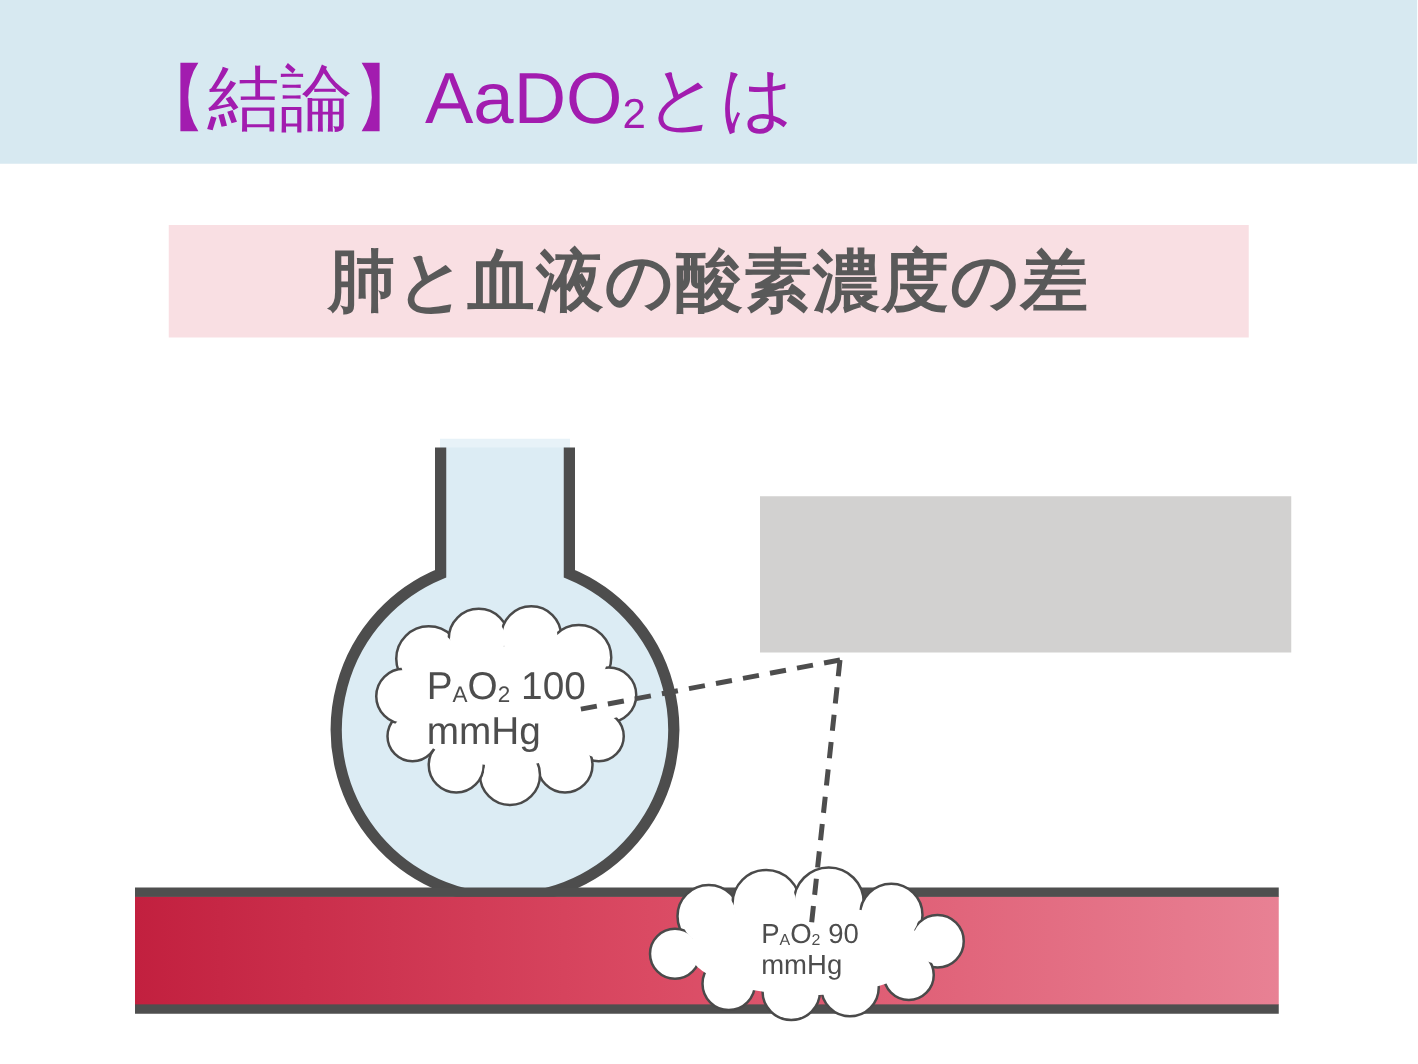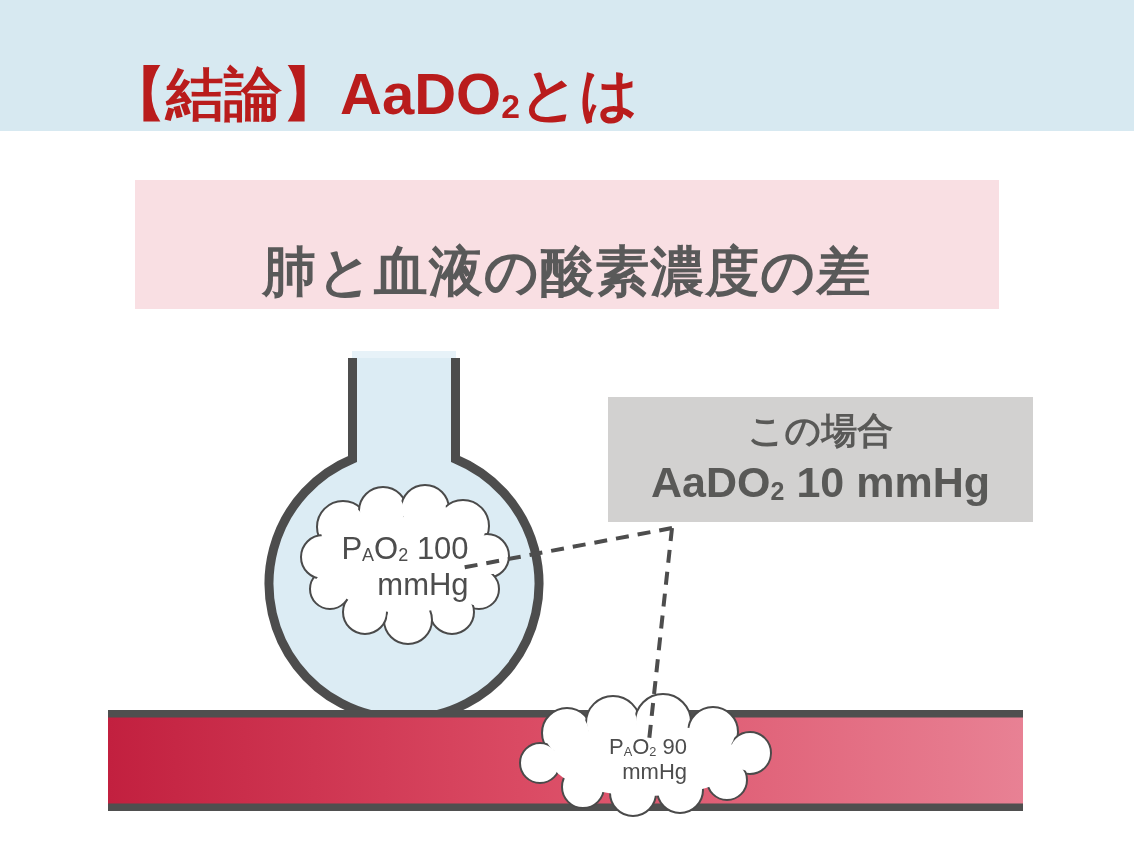--- a/index.html
+++ b/index.html
@@ -5,43 +5,43 @@
   html,body{margin:0;padding:0;}
   .slide{
     position:relative;width:1134px;height:851px;background:#ffffff;
     overflow:hidden;font-family:"Liberation Sans", sans-serif;
   }
   .header{
     position:absolute;left:0;top:0;width:1134px;height:131px;
     background:#d7e9f1;
   }
   .title{
-    position:absolute;left:108px;top:65px;
-    font-size:58px;font-weight:bold;color:#b91c1c;line-height:1;white-space:nowrap;
+    position:absolute;left:108px;top:50px;
+    font-size:58px;font-weight:normal;color:#a21caf;line-height:1;white-space:nowrap;
   }
   .sub{font-size:0.58em;position:relative;top:0.12em;}
   .pink-banner{
-    position:absolute;left:135px;top:180px;width:864px;height:129px;
-    background:#f9dfe3;display:flex;align-items:flex-end;justify-content:center;
+    position:absolute;left:135px;top:180px;width:864px;height:90px;
+    background:#f9dfe3;display:flex;align-items:center;justify-content:center;
   }
   .pink-banner .text{
     font-size:54px;font-weight:bold;color:#595959;white-space:nowrap;letter-spacing:1px;
   }
   svg.diagram{position:absolute;left:0;top:0;}
   .case-text{
     position:absolute;left:608px;top:397px;width:425px;height:125px;
     display:flex;flex-direction:column;align-items:center;justify-content:center;
     color:#595957;font-weight:bold;line-height:1.3;
   }
   .case-line1{font-size:36px;}
   .case-line2{font-size:43px;white-space:nowrap;}
   .case-line2 .after-sub{margin-left:0.28em;}
   .cloud-label{
     position:absolute;transform:translate(-50%,-50%);
-    text-align:right;color:#4d4d4d;white-space:nowrap;
+    text-align:left;color:#4d4d4d;white-space:nowrap;
   }
   .cloud-label.top{left:405px;top:567px;font-size:31px;line-height:1.15;}
   .cloud-label.bottom{left:648px;top:760px;font-size:22px;line-height:1.12;}
   .cloud-label .val{margin-left:0.28em;}
 </style>
 </head>
 <body>
 
 <div class="slide">
 
@@ -134,26 +134,20 @@
         <ellipse cx="646" cy="760" rx="95" ry="36"></ellipse>
       </g>
     </g>
 
     <g stroke="#4d4d4d" stroke-width="4" stroke-dasharray="13 9" fill="none">
       <line x1="672" y1="528" x2="461" y2="568"></line>
       <line x1="672" y1="528" x2="649" y2="741"></line>
     </g>
   </svg>
 
-  <div class="case-text">
-    <div class="case-line1">この場合</div>
-    <div class="case-line2">
-      <span>AaDO</span><span class="sub">2</span><span class="after-sub">10 mmHg</span>
-    </div>
-  </div>
 
   <div class="cloud-label top">
     <div>
       <span>P</span><span class="sub">A</span><span>O</span><span class="sub">2</span><span class="val">100</span>
     </div>
     <div>mmHg</div>
   </div>
 
   <div class="cloud-label bottom">
     <div>

